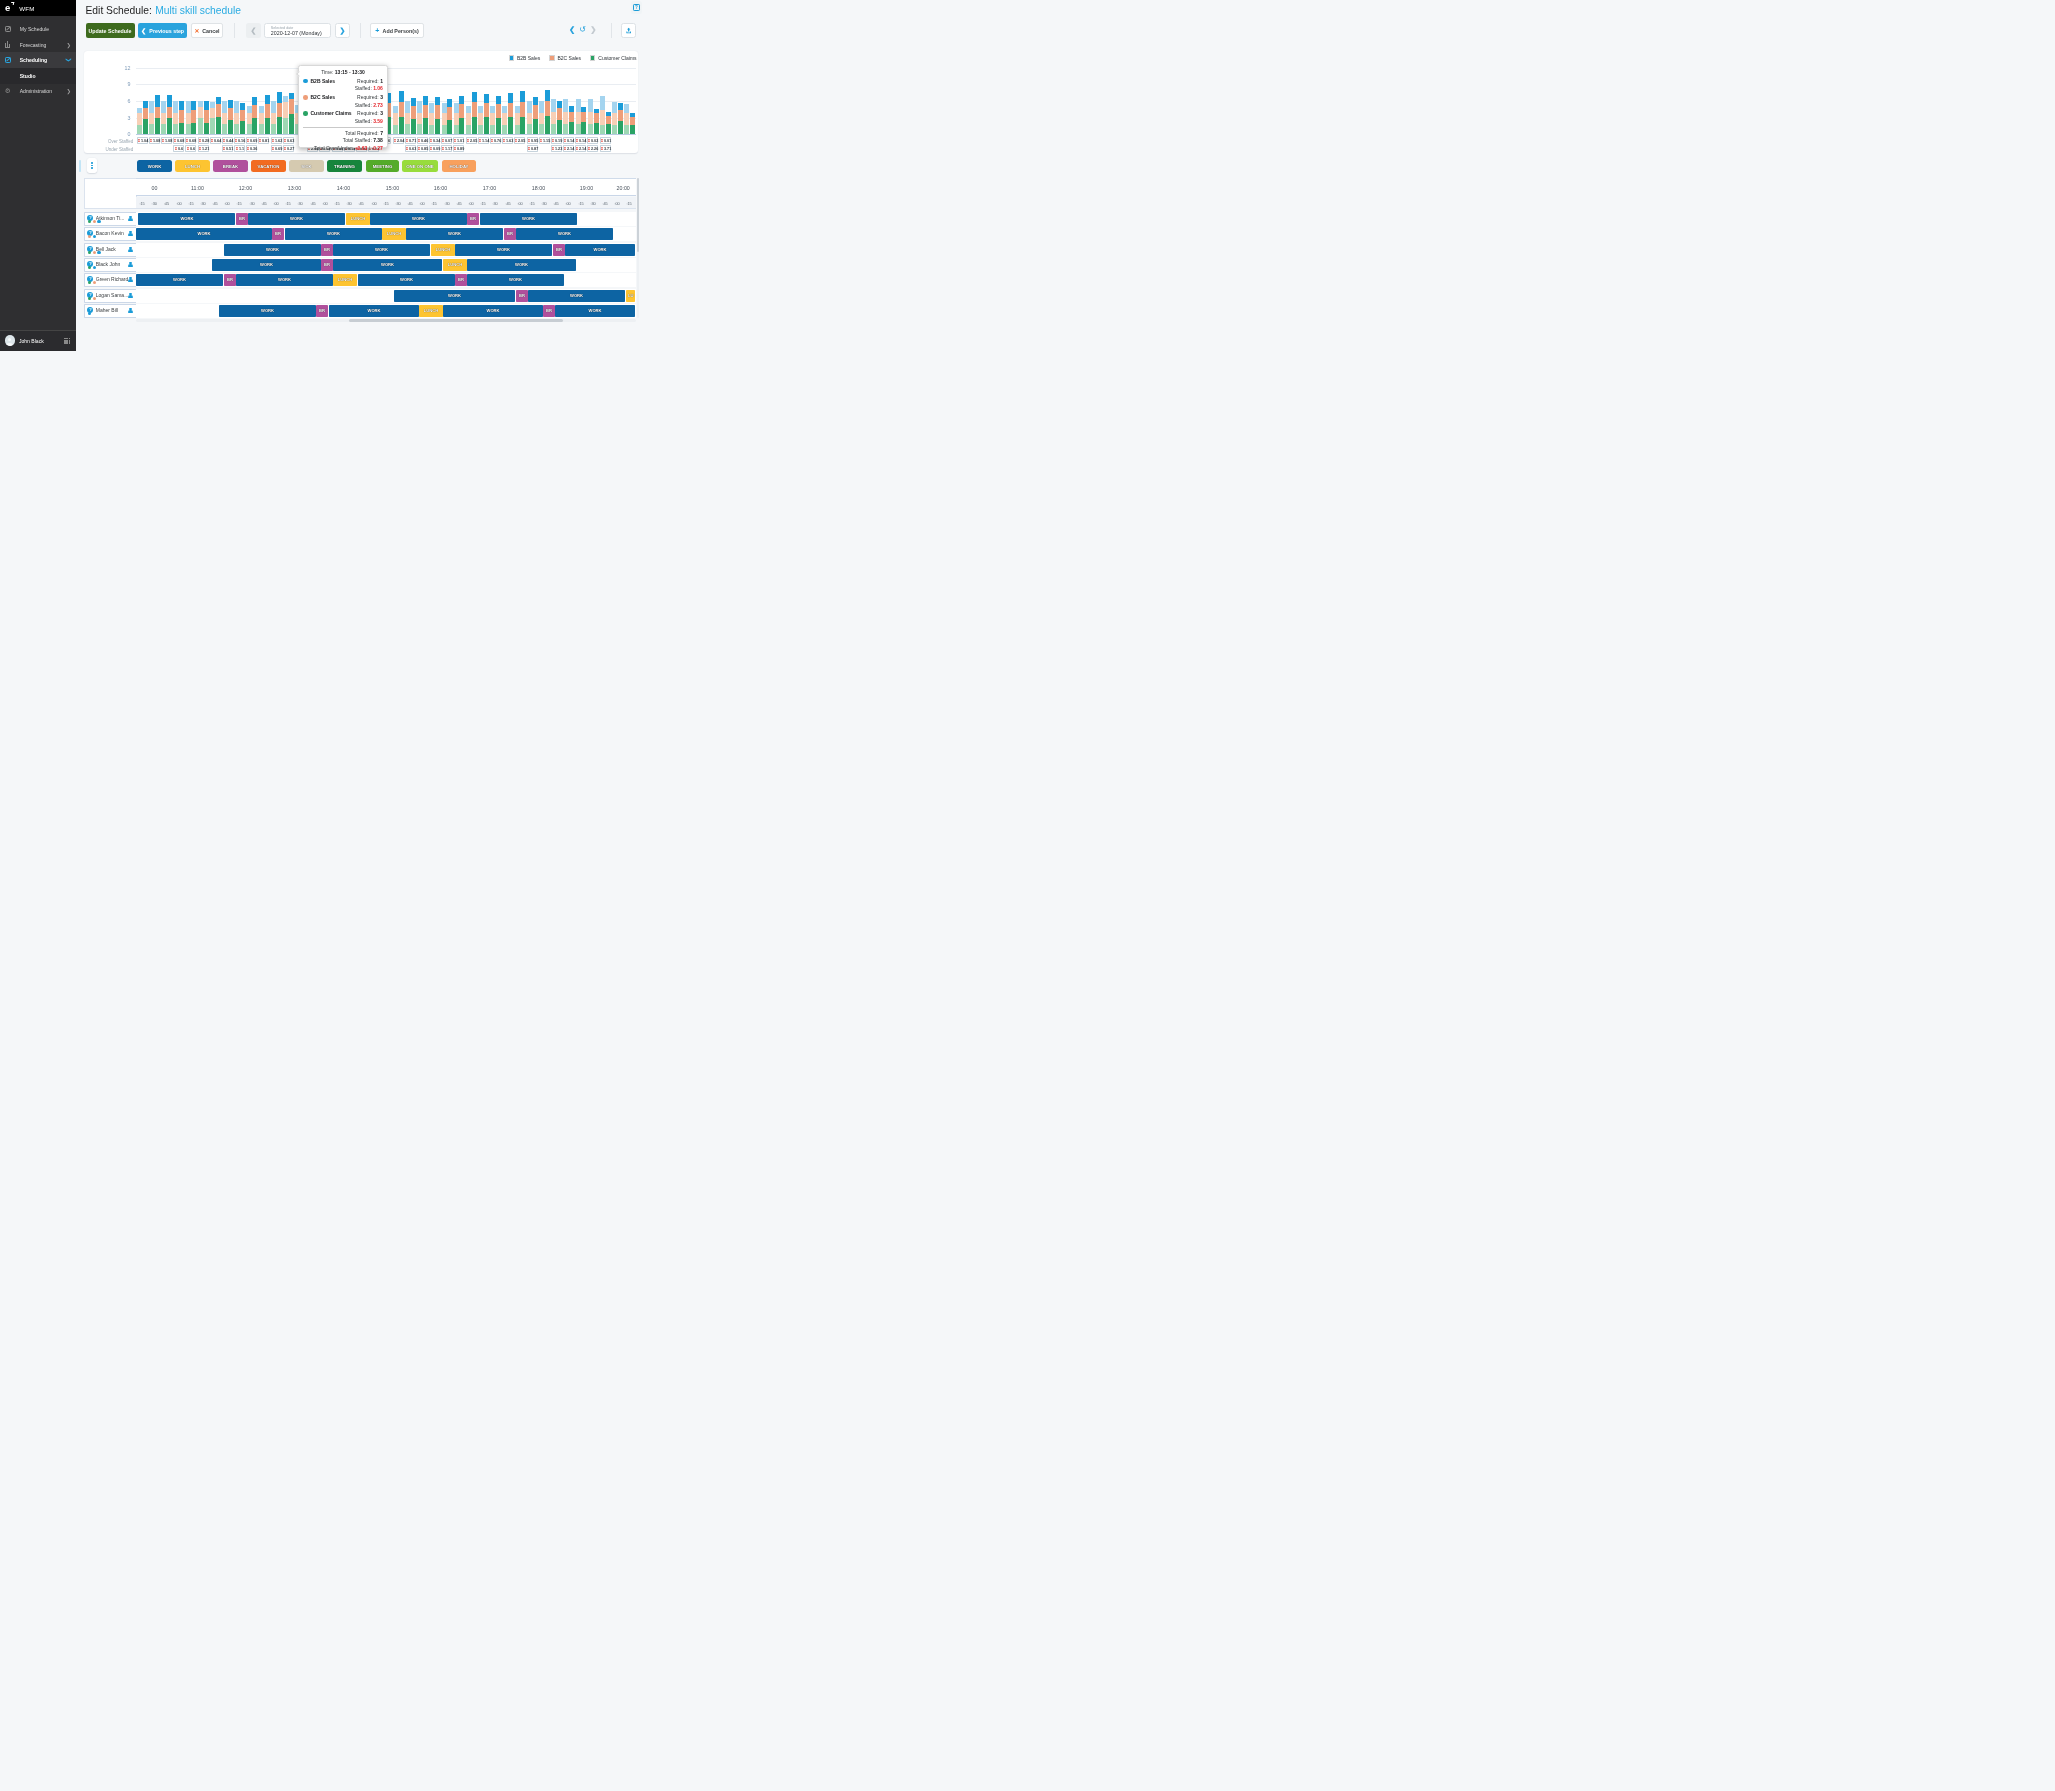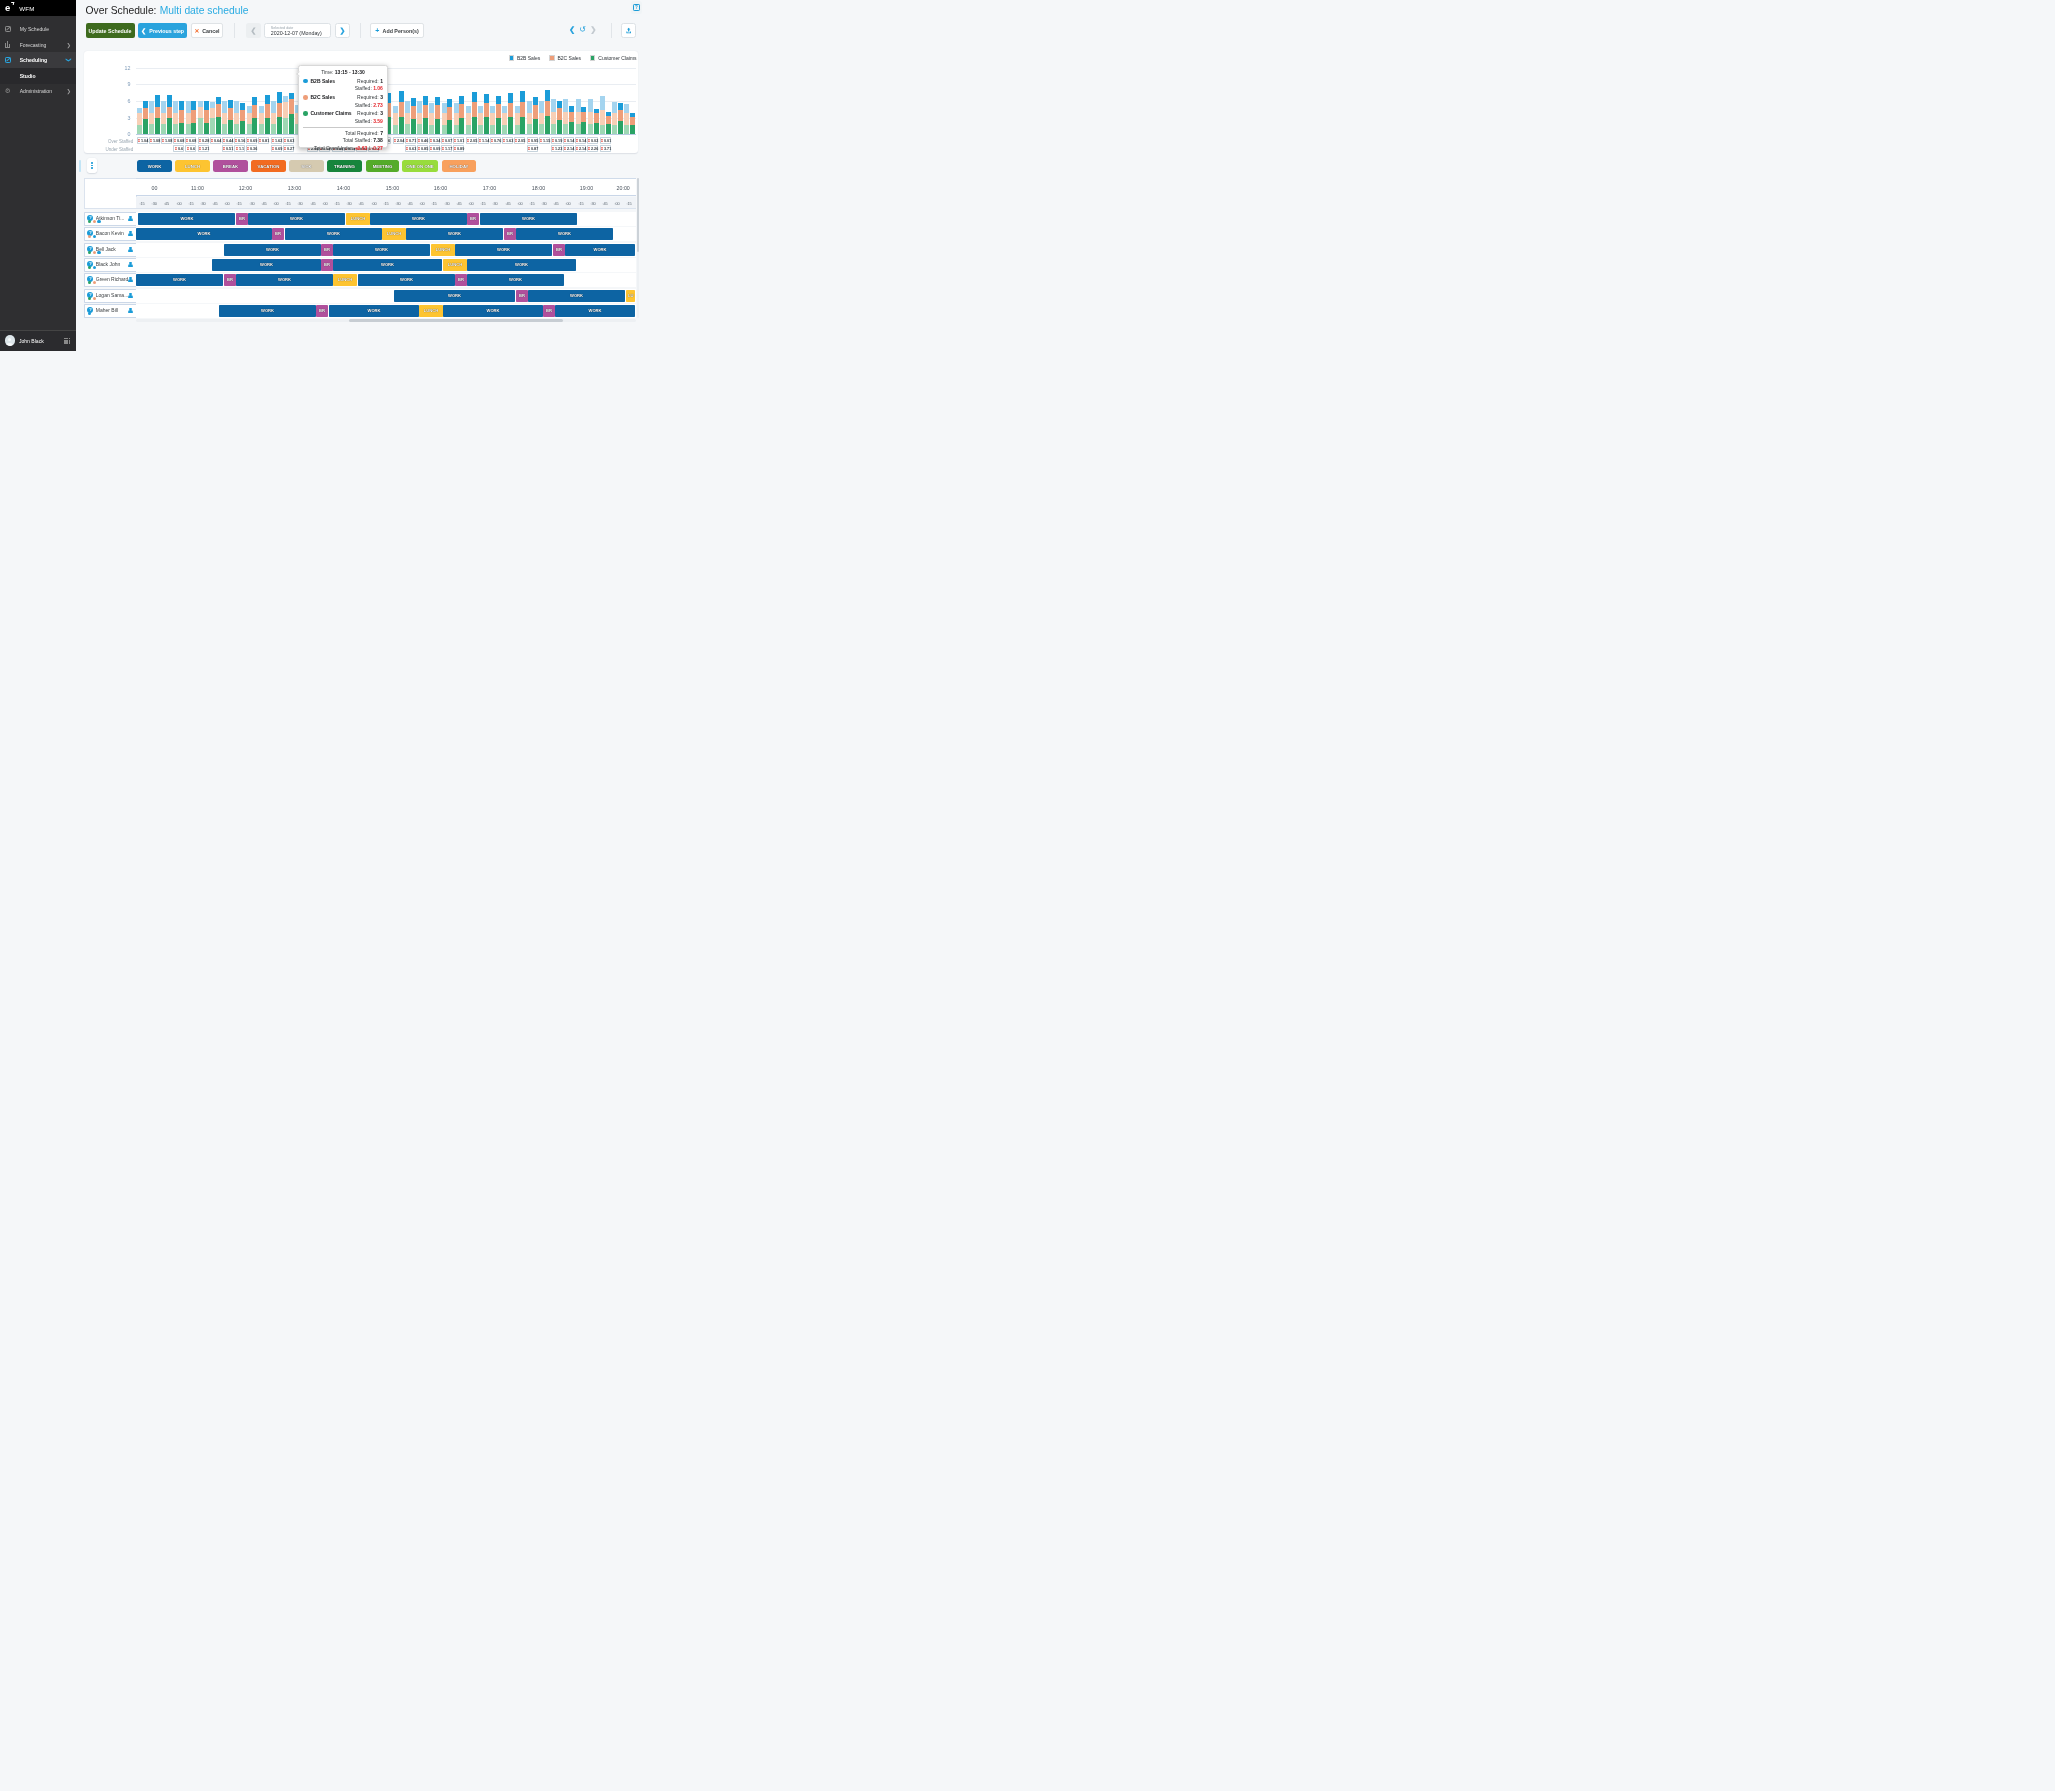--- a/index.html
+++ b/index.html
@@ -180,21 +180,21 @@
           <i></i>
           <i></i>
           <i></i>
           <i></i>
         </span>
     </div>
   </div>
 
   <div class="main">
     <div class="page-title">
-      <span>Over Schedule:</span><span class="page-sub">Multi date schedule</span>
+      <span>Edit Schedule:</span><span class="page-sub">Multi skill schedule</span>
     </div>
     <div class="help-tab">
         <span class="help-ic">?</span>
       </div>
 
     <div class="btn btn-update">Update Schedule</div>
     <div class="btn btn-prev">
         <span class="c">❮</span>
         <span>Previous step</span>
       </div>

